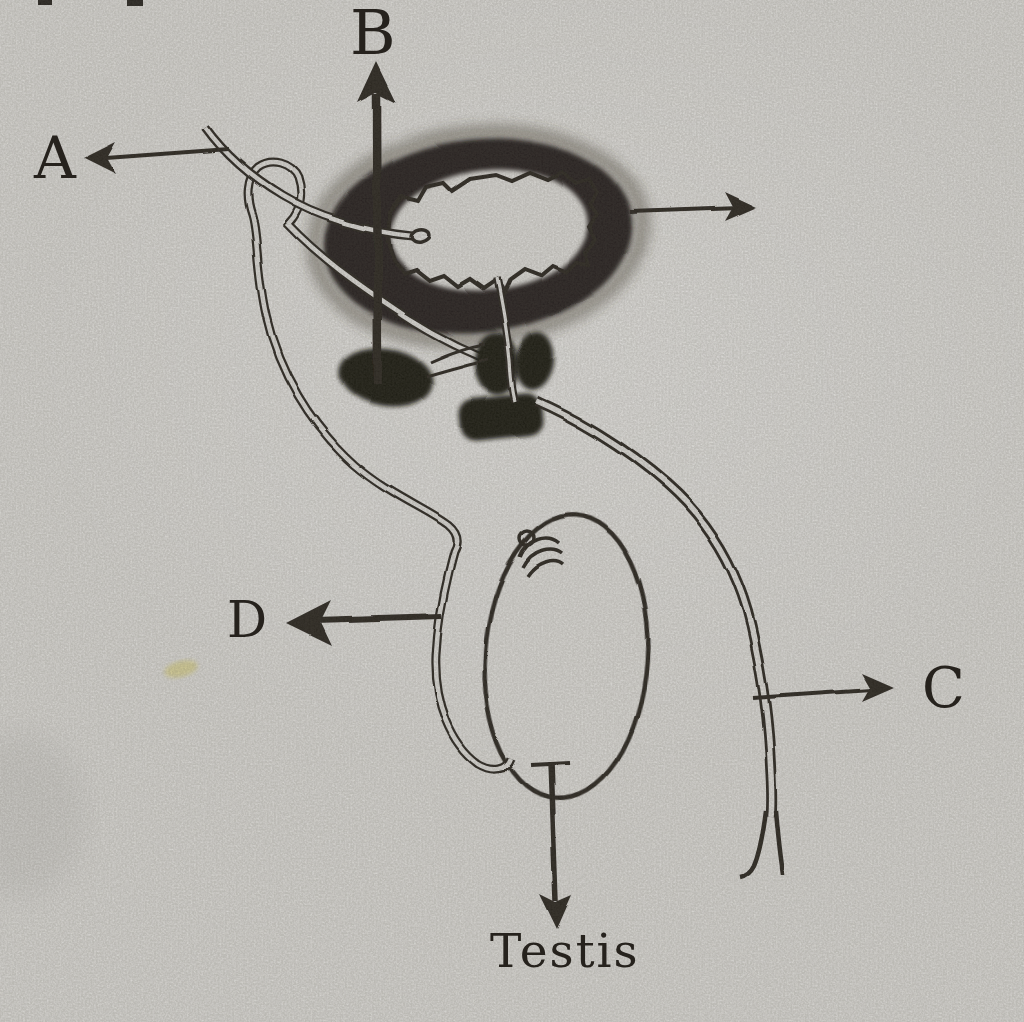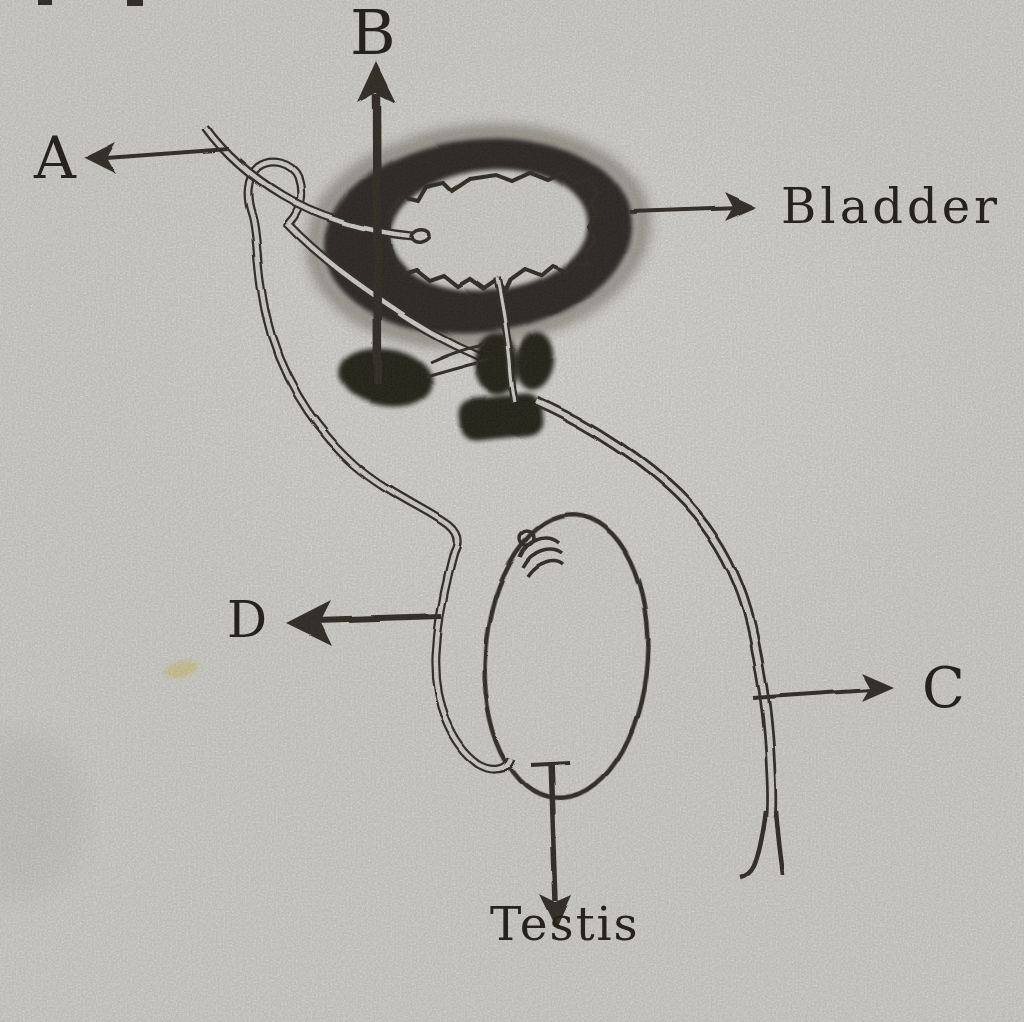--- a/index.html
+++ b/index.html
@@ -20,21 +20,21 @@
     color: #26221d;
     line-height: 1;
     white-space: nowrap;
     user-select: none;
   }
   .lbl-a       { left: 34px;  top: 129px; font-size: 58px; }
   .lbl-b       { left: 350px; top: 2px;   font-size: 62px; }
   .lbl-c       { left: 922px; top: 660px; font-size: 56px; }
   .lbl-d       { left: 227px; top: 595px; font-size: 50px; }
   .lbl-bladder { left: 781px; top: 182px; font-size: 48px; letter-spacing: 4px; }
-  .lbl-testis  { left: 490px; top: 900px; font-size: 47px; letter-spacing: 2px; }
+  .lbl-testis  { left: 490px; top: 927px; font-size: 47px; letter-spacing: 2px; }
 </style>
 </head>
 <body>
 
 <div class="stage">
 
   <svg class="diagram" width="1024" height="1022" viewBox="0 0 1024 1022">
     <defs>
       <filter id="rough" x="-5%" y="-5%" width="110%" height="110%">
         <feTurbulence type="fractalNoise" baseFrequency="0.013" numOctaves="2" seed="11" result="n"></feTurbulence>
@@ -176,16 +176,15 @@
       </g>
     </g>
 
     <rect x="0" y="0" width="1024" height="1022" fill="#888" filter="url(#grain)" opacity="0.30"></rect>
   </svg>
 
   <div class="lbl lbl-a">A</div>
   <div class="lbl lbl-b">B</div>
   <div class="lbl lbl-c">C</div>
   <div class="lbl lbl-d">D</div>
-  <div class="lbl lbl-bladder">Bladder</div>
   <div class="lbl lbl-testis">Testis</div>
 
 </div>
 
 </body></html>

